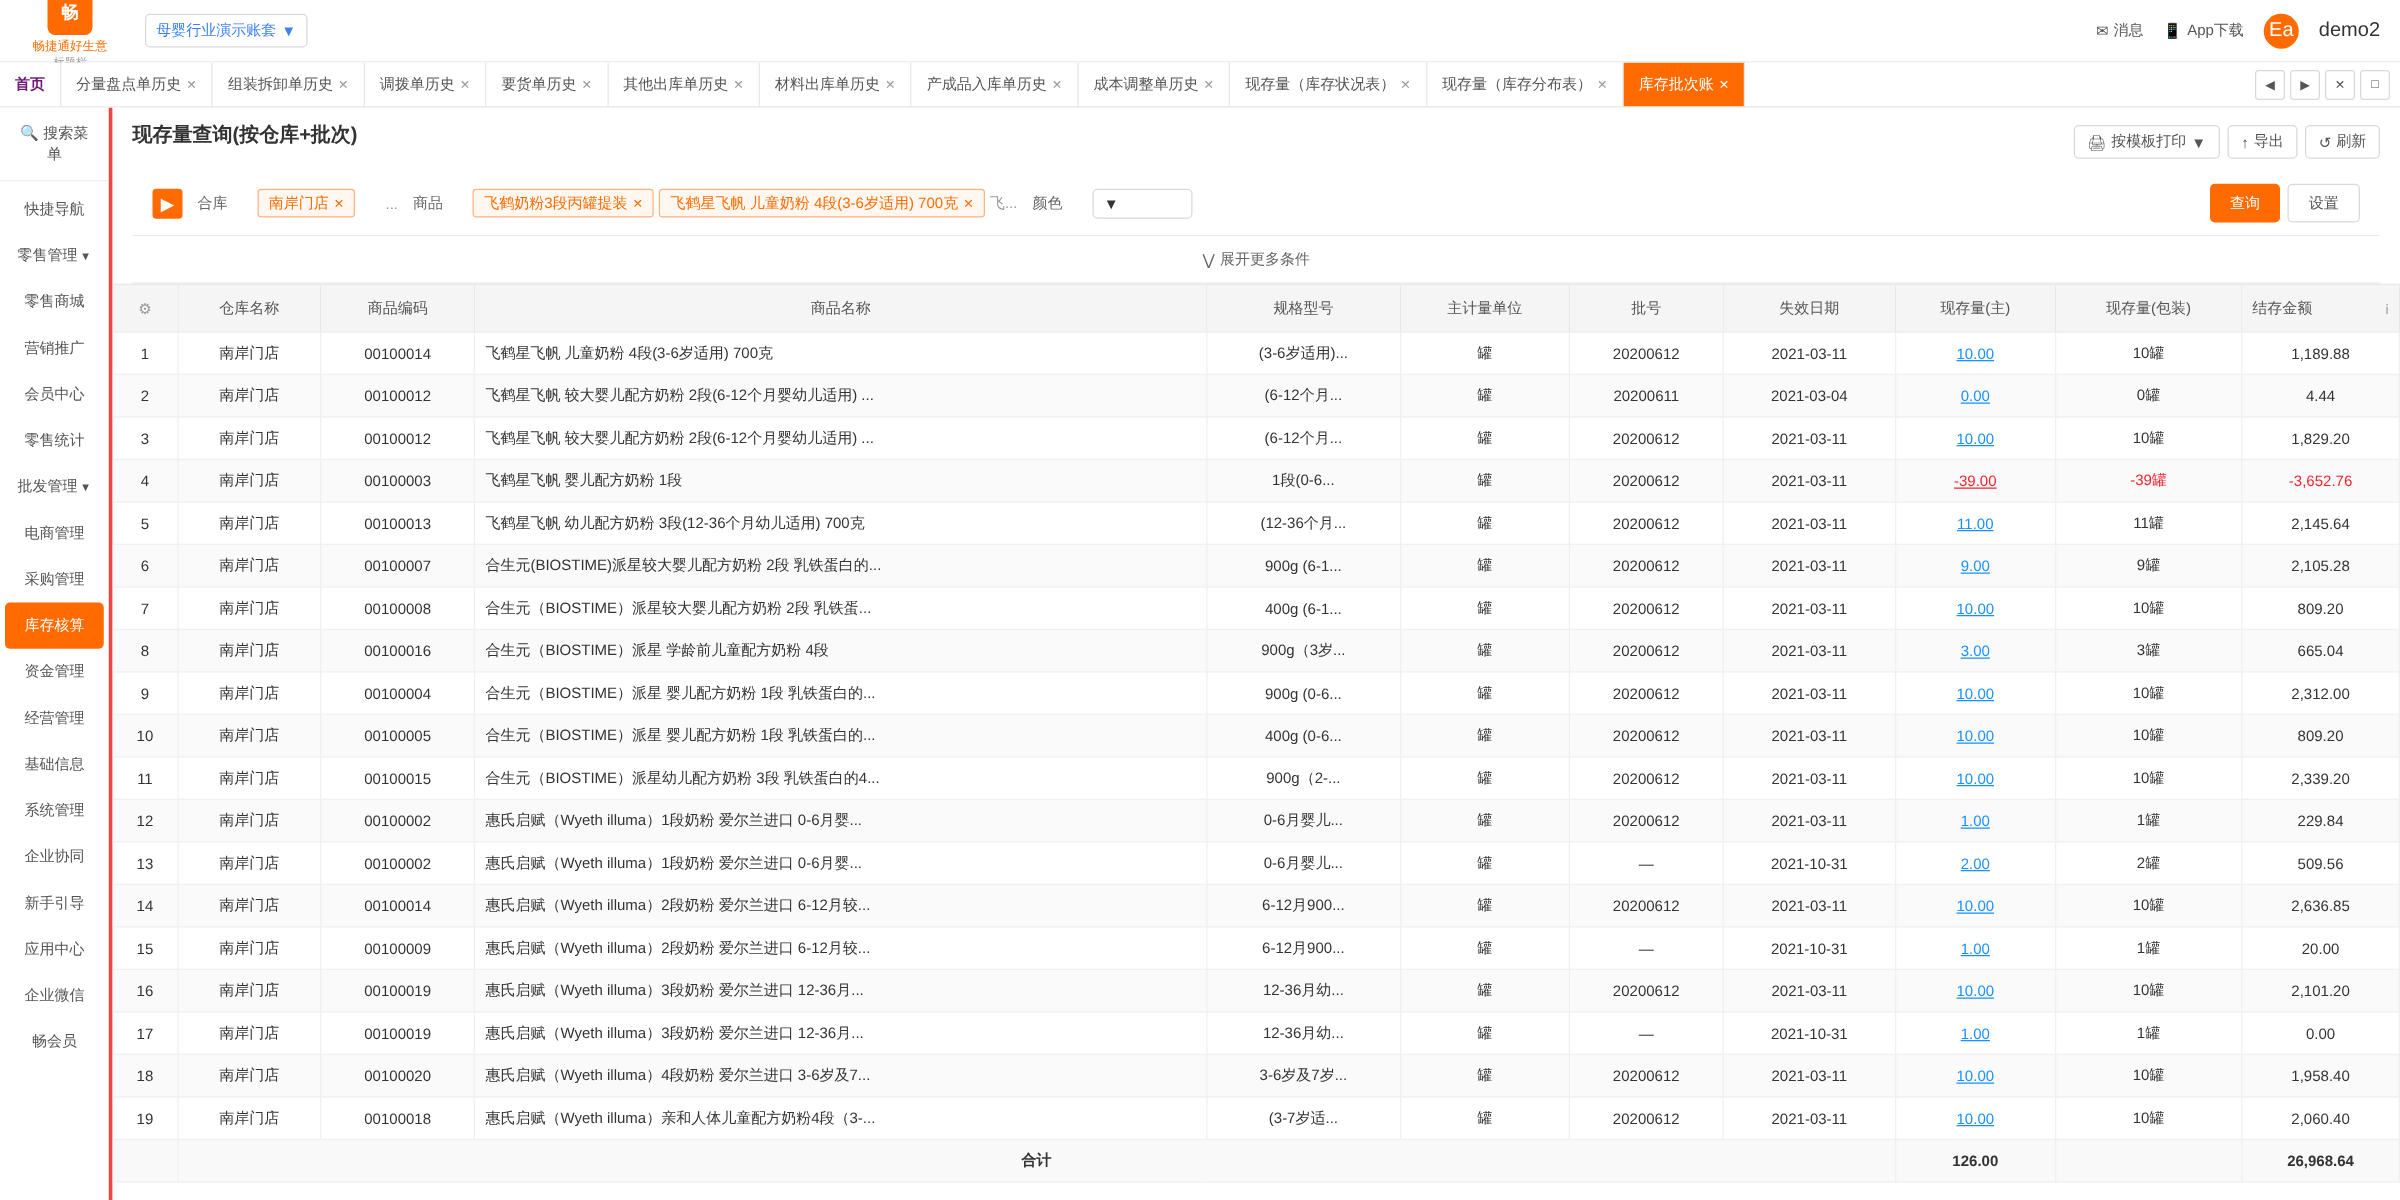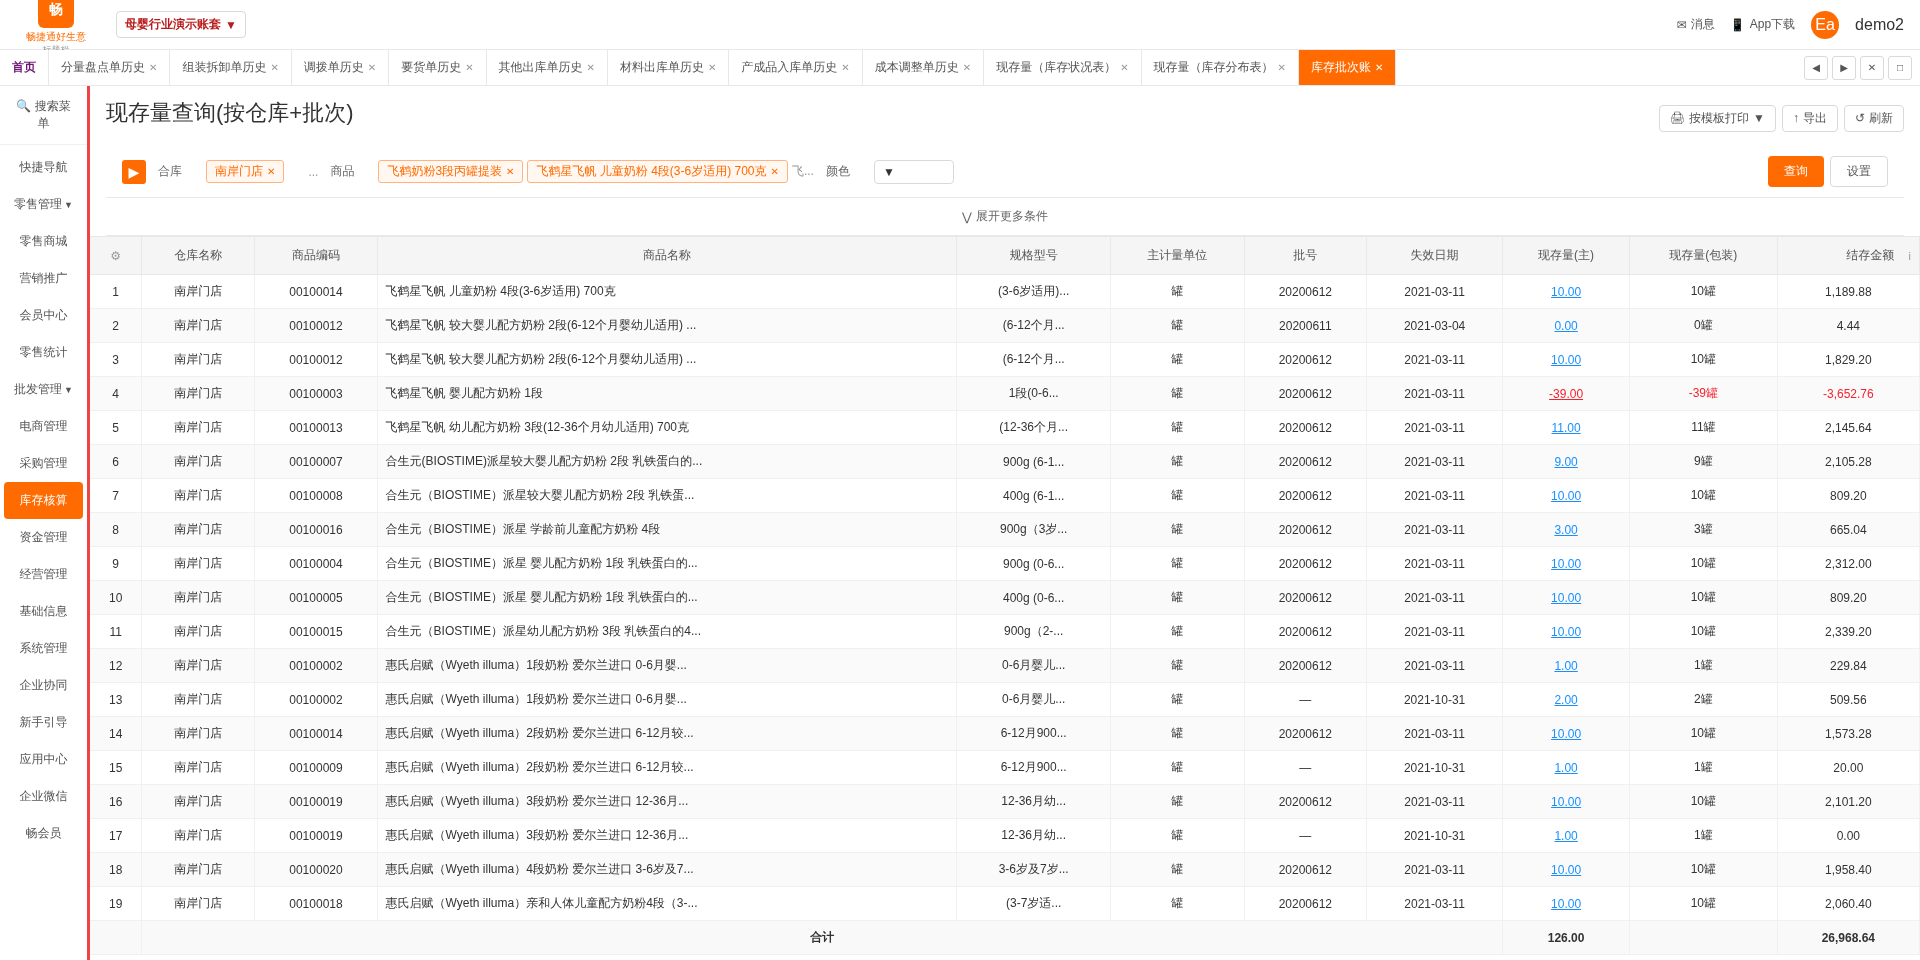--- a/index.html
+++ b/index.html
@@ -6,21 +6,21 @@
     body { font-family: 'Microsoft YaHei', Arial, sans-serif; font-size: 12px; background: #f0f2f5; color: #333; overflow: hidden; }
 
     
     .app-container { display: flex; flex-direction: column; height: 960px; width: 1920px; }
 
     
     .top-bar { display: flex; align-items: center; height: 50px; background: #fff; border-bottom: 1px solid #e8e8e8; padding: 0 16px; gap: 20px; }
     .logo-area { display: flex; flex-direction: column; align-items: center; width: 80px; flex-shrink: 0; }
     .logo-icon { width: 36px; height: 36px; background: #ff6b00; border-radius: 6px; display: flex; align-items: center; justify-content: center; color: #fff; font-size: 14px; font-weight: bold; }
     .logo-text { font-size: 10px; color: #ff6b00; margin-top: 2px; }
-    .industry-selector { display: flex; align-items: center; gap: 4px; border: 1px solid #d9d9d9; border-radius: 4px; padding: 4px 8px; cursor: pointer; color: #b91c1c; font-size: 12px; font-weight: bold; }
+    .industry-selector { display: flex; align-items: center; gap: 4px; border: 1px solid #d9d9d9; border-radius: 4px; padding: 4px 8px; cursor: pointer; color: #3b82f6; font-size: 12px; }
     .top-bar-right { margin-left: auto; display: flex; align-items: center; gap: 16px; }
     .top-bar-btn { display: flex; align-items: center; gap: 4px; color: #555; font-size: 12px; cursor: pointer; }
     .avatar { width: 28px; height: 28px; background: #ff6b00; border-radius: 50%; display: flex; align-items: center; justify-content: center; color: #fff; font-size: 16px; }
     .username { font-size: 16px; color: #333; cursor: pointer; }
 
     
     .nav-tabs { display: flex; align-items: center; background: #fff; border-bottom: 1px solid #e8e8e8; height: 36px; overflow: hidden; }
     .nav-tab { display: flex; align-items: center; padding: 0 12px; height: 36px; font-size: 12px; color: #555; border-right: 1px solid #e8e8e8; cursor: pointer; white-space: nowrap; flex-shrink: 0; gap: 4px; }
     .nav-tab.home { color: #701a75; font-weight: bold; }
     .nav-tab.active { color: #fff; background: #ff6b00; }
@@ -39,21 +39,21 @@
     .sidebar-nav { padding: 4px; }
     .sidebar-item { padding: 10px 4px; text-align: center; cursor: pointer; color: #555; font-size: 12px; border-radius: 4px; }
     .sidebar-item.active { color: #fff; background: #ff6b00; }
     .sidebar-item.has-arrow { display: flex; align-items: center; justify-content: center; gap: 2px; }
 
     
     .content-area { flex: 1; overflow: hidden; display: flex; flex-direction: column; }
 
     
     .page-header { background: #fff; padding: 12px 16px 0; border-bottom: 1px solid #e8e8e8; }
-    .page-title { font-size: 22px; font-weight: normal; color: #333; margin-bottom: 10px; }
+    .page-title { font-size: 16px; font-weight: bold; color: #333; margin-bottom: 10px; }
     .btn-template { display: flex; align-items: center; gap: 4px; border: 1px solid #d9d9d9; border-radius: 4px; padding: 4px 10px; cursor: pointer; font-size: 12px; color: #555; background: #fff; }
     .btn-export { display: flex; align-items: center; gap: 4px; border: 1px solid #d9d9d9; border-radius: 4px; padding: 4px 10px; cursor: pointer; font-size: 12px; color: #555; background: #fff; }
     .btn-refresh { display: flex; align-items: center; gap: 4px; border: 1px solid #d9d9d9; border-radius: 4px; padding: 4px 10px; cursor: pointer; font-size: 12px; color: #555; background: #fff; }
     .btn-query { background: #ff6b00; color: #fff; border: none; border-radius: 4px; padding: 6px 16px; cursor: pointer; font-size: 12px; }
     .btn-settings { background: #fff; color: #555; border: 1px solid #d9d9d9; border-radius: 4px; padding: 6px 16px; cursor: pointer; font-size: 12px; }
 
     
     .filter-row { display: flex; align-items: center; padding: 10px 16px; background: #fff; gap: 12px; flex-wrap: wrap; border-bottom: 1px solid #e8e8e8; }
     .filter-toggle { width: 24px; height: 24px; background: #ff6b00; color: #fff; border: none; border-radius: 3px; cursor: pointer; font-size: 14px; display: flex; align-items: center; justify-content: center; flex-shrink: 0; }
     .filter-group { display: flex; align-items: center; gap: 24px; }
@@ -70,21 +70,21 @@
     table { width: 100%; border-collapse: collapse; font-size: 12px; }
     thead tr { background: #f5f5f5; }
     th { padding: 10px 8px; text-align: center; color: #555; font-weight: normal; border-bottom: 1px solid #e8e8e8; border-right: 1px solid #e8e8e8; white-space: nowrap; position: sticky; top: 0; background: #f5f5f5; z-index: 1; }
     td { padding: 8px 8px; text-align: center; border-bottom: 1px solid #f0f0f0; border-right: 1px solid #f0f0f0; color: #333; }
     .tr-alt { background: #fafafa; }
     .td-link { color: #1890ff; text-decoration: underline; cursor: pointer; }
     .td-red { color: #f5222d; }
     .td-left { text-align: left; }
     .footer-row td { background: #f9f9f9; font-weight: bold; }
     .settings-icon { cursor: pointer; color: #999; }
-    .th-info { display: flex; align-items: center; justify-content: flex-end; gap: 14px; }
+    .th-info { display: flex; align-items: center; justify-content: space-between; gap: 4px; }
     .info-icon { color: #999; font-size: 11px; cursor: pointer; }
 
     
     ::-webkit-scrollbar { width: 6px; height: 6px; }
     ::-webkit-scrollbar-track { background: #f1f1f1; }
     ::-webkit-scrollbar-thumb { background: #ccc; border-radius: 3px; }
   </style>
 </head>
 <body>
 
@@ -433,21 +433,21 @@
                 <td>14</td>
                 <td>南岸门店</td>
                 <td>00100014</td>
                 <td class="td-left">惠氏启赋（Wyeth illuma）2段奶粉 爱尔兰进口 6-12月较...</td>
                 <td>6-12月900...</td>
                 <td>罐</td>
                 <td>20200612</td>
                 <td>2021-03-11</td>
                 <td class="td-link">10.00</td>
                 <td>10罐</td>
-                <td>1,573.28</td>
+                <td>2,636.85</td>
               </tr>
               <tr>
                 <td>15</td>
                 <td>南岸门店</td>
                 <td>00100009</td>
                 <td class="td-left">惠氏启赋（Wyeth illuma）2段奶粉 爱尔兰进口 6-12月较...</td>
                 <td>6-12月900...</td>
                 <td>罐</td>
                 <td>—</td>
                 <td>2021-10-31</td>

